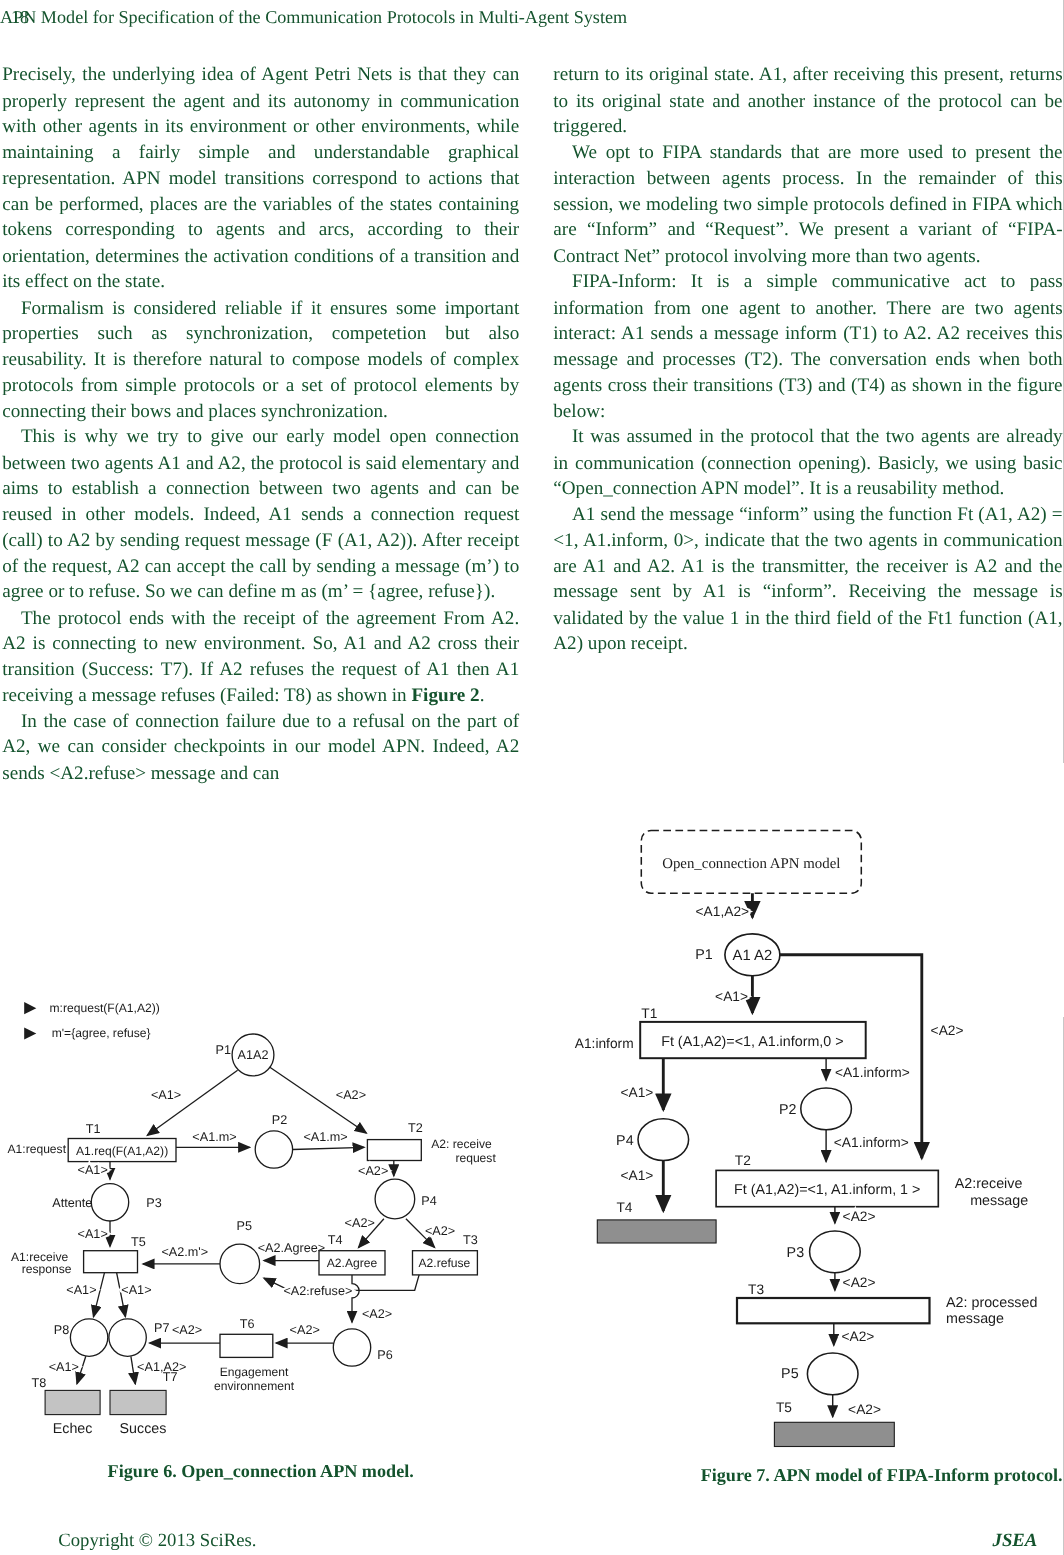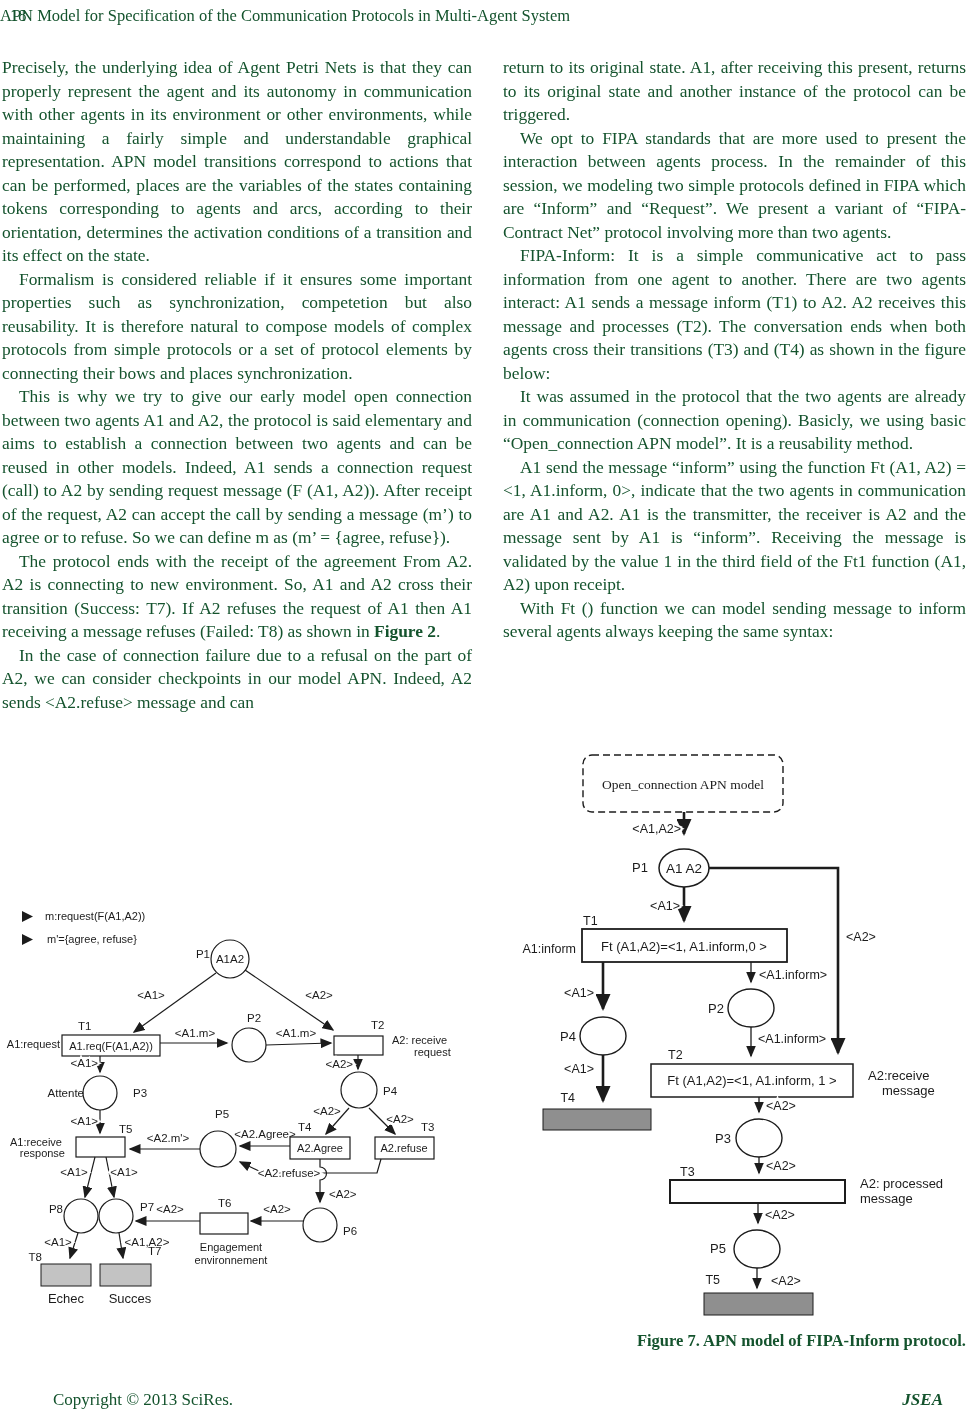--- a/index.html
+++ b/index.html
@@ -54,21 +54,20 @@
     <p class="para indent"><span>The protocol ends with the receipt of the agreement From A2. A2 is connecting to new environment. So, A1 and A2 cross their transition (Success: T7). If A2 refuses the request of A1 then A1 receiving a message refuses (Failed: T8) as shown in </span><b>Figure 2</b><span>.</span></p>
     <p class="para indent">In the case of connection failure due to a refusal on the part of A2, we can consider checkpoints in our model APN. Indeed, A2 sends &lt;A2.refuse&gt; message and can</p>
   </div>
 
   <div class="col" id="colR">
     <p class="para">return to its original state. A1, after receiving this present, returns to its original state and another instance of the protocol can be triggered.</p>
     <p class="para indent">We opt to FIPA standards that are more used to present the interaction between agents process. In the remainder of this session, we modeling two simple protocols defined in FIPA which are “Inform” and “Request”. We present a variant of “FIPA-Contract Net” protocol involving more than two agents.</p>
     <p class="para indent">FIPA-Inform: It is a simple communicative act to pass information from one agent to another. There are two agents interact: A1 sends a message inform (T1) to A2. A2 receives this message and processes (T2). The conversation ends when both agents cross their transitions (T3) and (T4) as shown in the figure below:</p>
     <p class="para indent">It was assumed in the protocol that the two agents are already in communication (connection opening). Basicly, we using basic “Open_connection APN model”. It is a reusability method.</p>
     <p class="para indent">A1 send the message “inform” using the function Ft (A1, A2) = &lt;1, A1.inform, 0&gt;, indicate that the two agents in communication are A1 and A2. A1 is the transmitter, the receiver is A2 and the message sent by A1 is “inform”. Receiving the message is validated by the value 1 in the third field of the Ft1 function (A1, A2) upon receipt.</p>
-    <p class="para indent">With Ft () function we can model sending message to inform several agents always keeping the same syntax:</p>
   </div>
 
   <svg id="fig6svg" class="figsvg" width="484" height="420" viewBox="0 0 484 420">
     <defs>
       <marker id="ah6" markerUnits="userSpaceOnUse" markerWidth="12" markerHeight="10" refX="10.5" refY="5" orient="auto">
         <path d="M0,0 L12,5 L0,10 Z" fill="#1c1c1c"></path>
       </marker>
     </defs>
 
     <polygon points="22,16 33,21.5 22,27" fill="#1c1c1c"></polygon>
@@ -247,17 +246,18 @@
     <line x1="274" y1="453" x2="274" y2="473" class="ln" marker-end="url(#ah7)"></line>
     <text x="281" y="469" class="lbl7 halo">&lt;A2&gt;</text>
     <ellipse cx="273" cy="499" rx="23" ry="19" class="shape" stroke-width="1.4"></ellipse>
     <text x="242" y="503" text-anchor="end" style="font-size:13px">P5</text>
     <text x="236" y="534" text-anchor="end" class="lbl7">T5</text>
     <line x1="273" y1="518" x2="273" y2="538" class="ln" marker-end="url(#ah7)"></line>
     <text x="287" y="535" class="lbl7 halo">&lt;A2&gt;</text>
     <rect x="220" y="543" width="109" height="22" class="gray7"></rect>
   </svg>
 
+  <div class="cap" id="cap6">Figure 6. Open_connection APN model.</div>
   <div class="cap" id="cap7">Figure 7. APN model of FIPA-Inform protocol.</div>
 
   <div id="copyright">Copyright © 2013 SciRes.</div>
   <div id="journal">JSEA</div>
 </div>
 
 </body></html>

